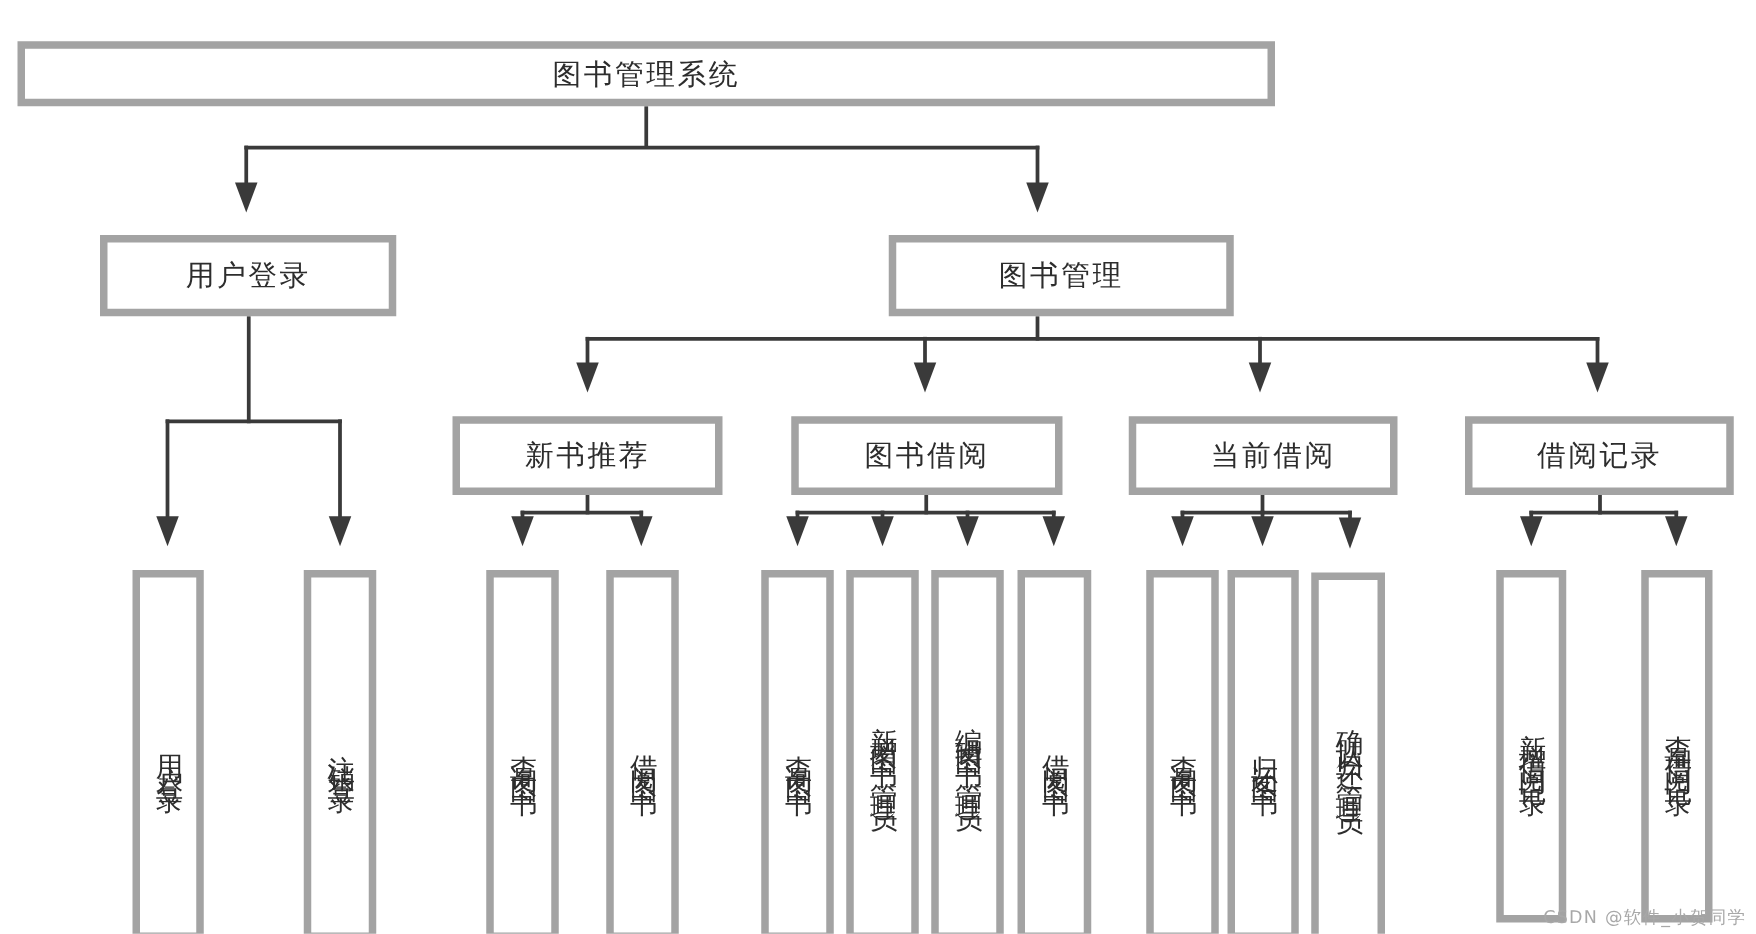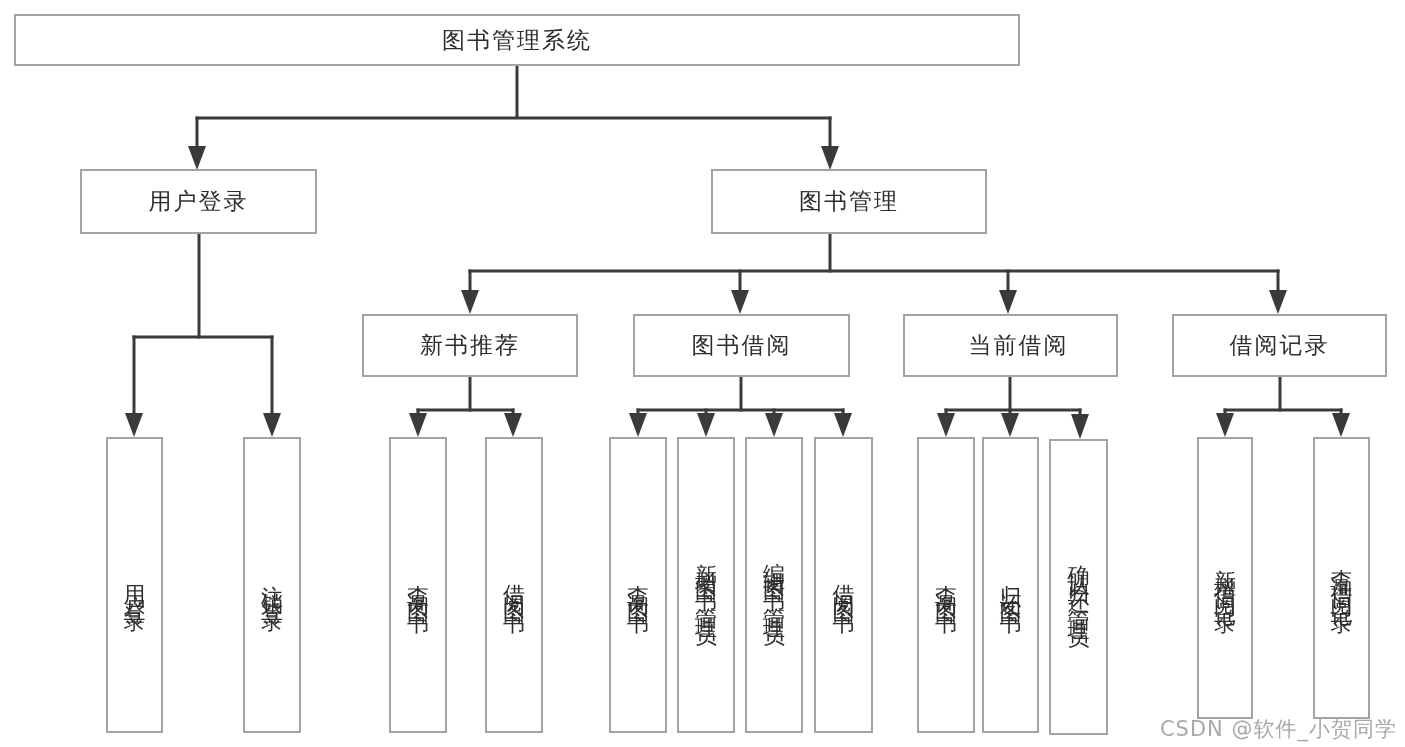--- a/index.html
+++ b/index.html
@@ -22,44 +22,45 @@
   svg.connectors {
     position: absolute;
     left: 0;
     top: 0;
     z-index: 0;
   }
   .node {
     position: absolute;
     box-sizing: border-box;
     background: #ffffff;
-    border: 2px solid #a3a3a3;
+    border: 6px solid #a3a3a3;
     display: flex;
     align-items: center;
     justify-content: center;
     z-index: 1;
+    margin-top: 19px;
   }
   .node.h .label {
     font-size: 23px;
     letter-spacing: 2px;
     color: #2d2d2d;
     white-space: nowrap;
   }
   .node.v .label {
     writing-mode: vertical-lr;
     font-size: 22px;
     letter-spacing: 9px;
     color: #2d2d2d;
     line-height: 1;
   }
   .watermark {
     position: absolute;
     right: 8px;
     bottom: 4px;
-    font-size: 21px;
+    font-size: 14px;
     color: #a8a8a8;
     letter-spacing: 1px;
     z-index: 2;
     white-space: nowrap;
   }
 </style>
 </head>
 <body>
 
 <div class="stage">

